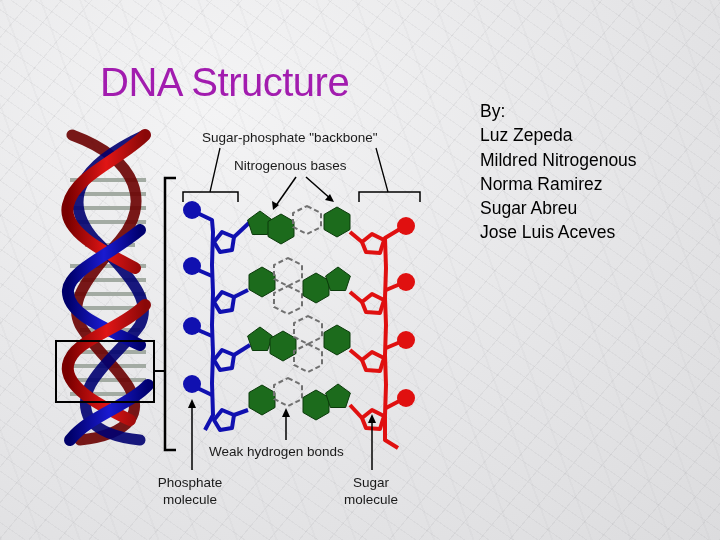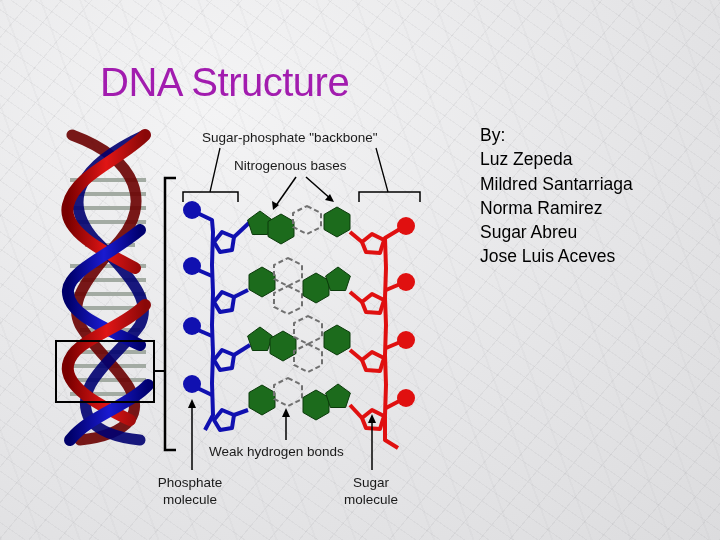--- a/index.html
+++ b/index.html
@@ -15,35 +15,34 @@
   }
   .title {
     position: absolute; left: 100px; top: 60px;
     font-size: 40px; color: #a21caf; letter-spacing: -0.5px;
     font-family: "Liberation Sans", sans-serif;
   }
   .authors {
     position: absolute; left: 480px; top: 99px;
     font-size: 17.5px; line-height: 24.3px; color: #000;
     font-family: "Liberation Sans", sans-serif;
-    margin-top: 24px;
   }
   .authors div { white-space: nowrap; }
   svg.diagram { position: absolute; left: 0; top: 0; }
   .lbl { font-family: "Liberation Sans", sans-serif; font-size: 13.5px; fill: #1a1a1a; }
 </style>
 </head>
 <body>
 
 <div class="title">DNA Structure</div>
 
 <div class="authors">
   <div>By:</div>
   <div>Luz Zepeda</div>
-  <div>Mildred Santarriaga</div>
+  <div>Mildred Nitrogenous</div>
   <div>Norma Ramirez</div>
   <div>Sugar Abreu</div>
   <div>Jose Luis Aceves</div>
 </div>
 
 <svg class="diagram" width="720" height="540" viewBox="0 0 720 540" xmlns="http://www.w3.org/2000/svg">
   <defs>
     <linearGradient id="redG" x1="0" y1="0" x2="1" y2="0">
       <stop offset="0" stop-color="#7a0000"></stop>
       <stop offset="0.5" stop-color="#e01515"></stop>

